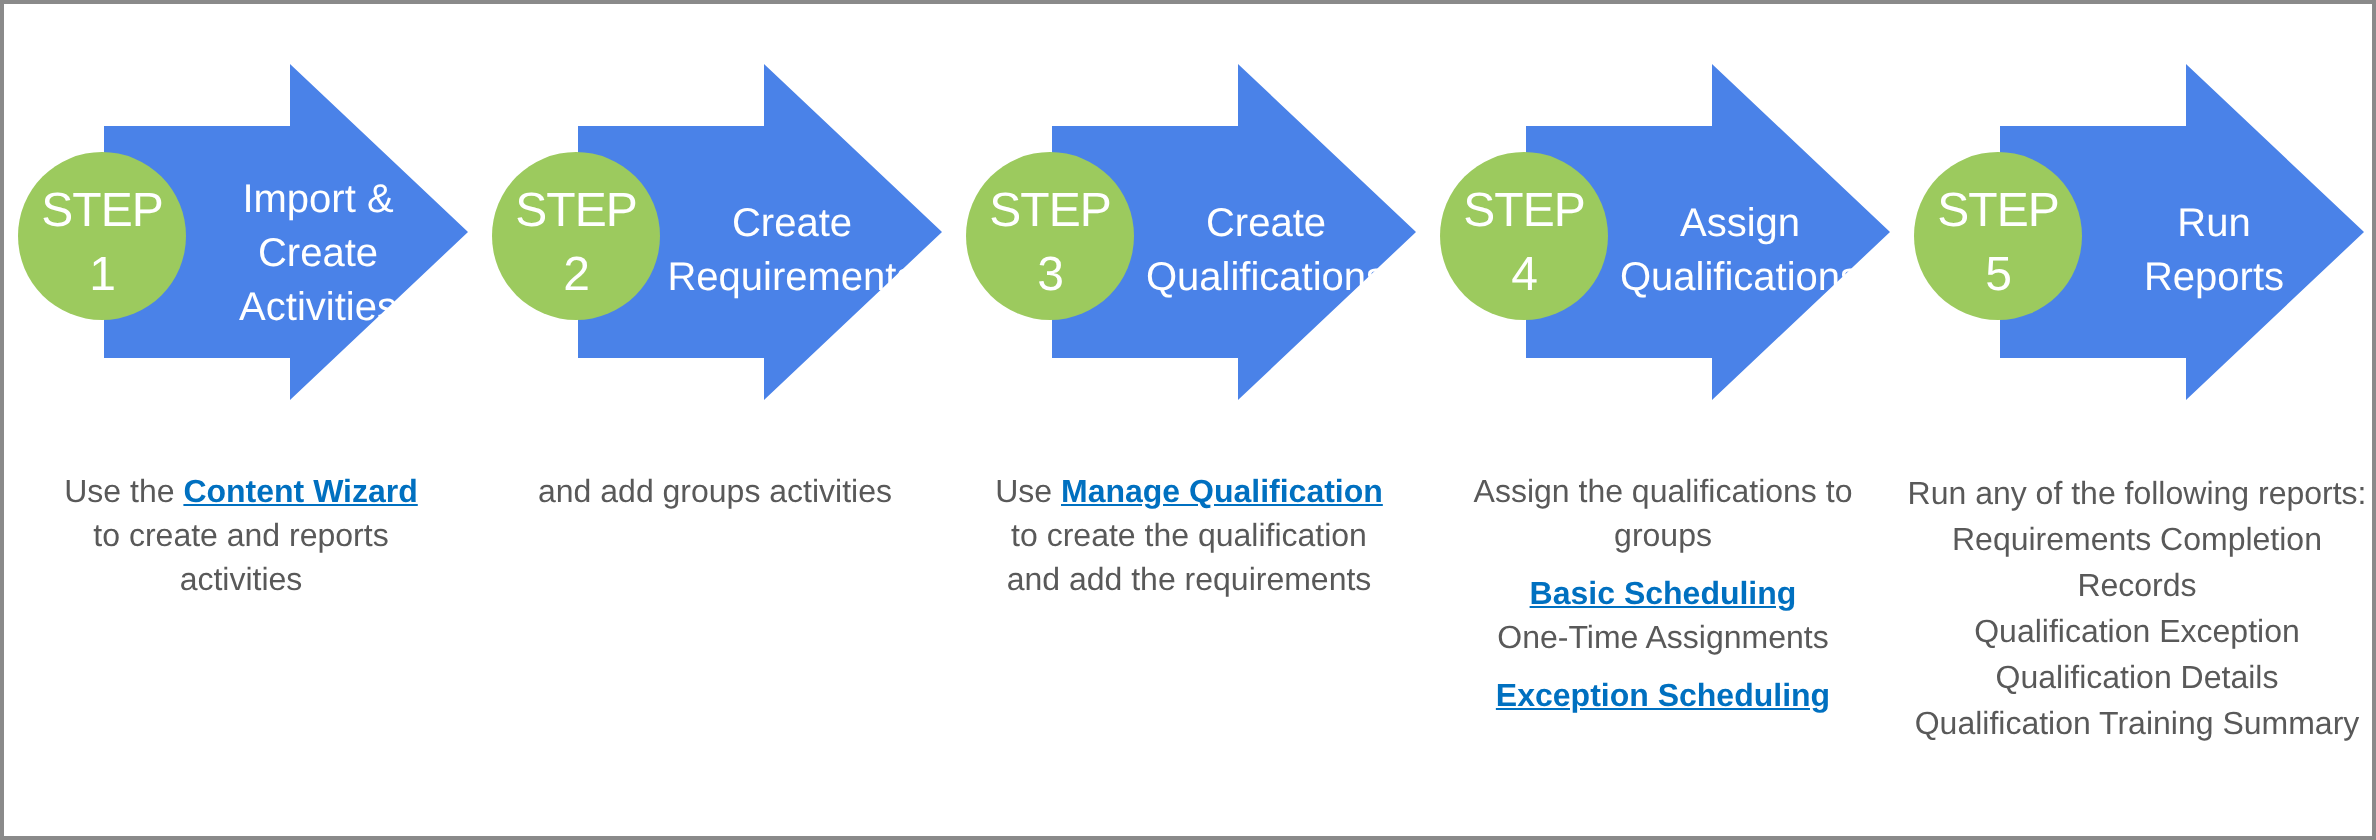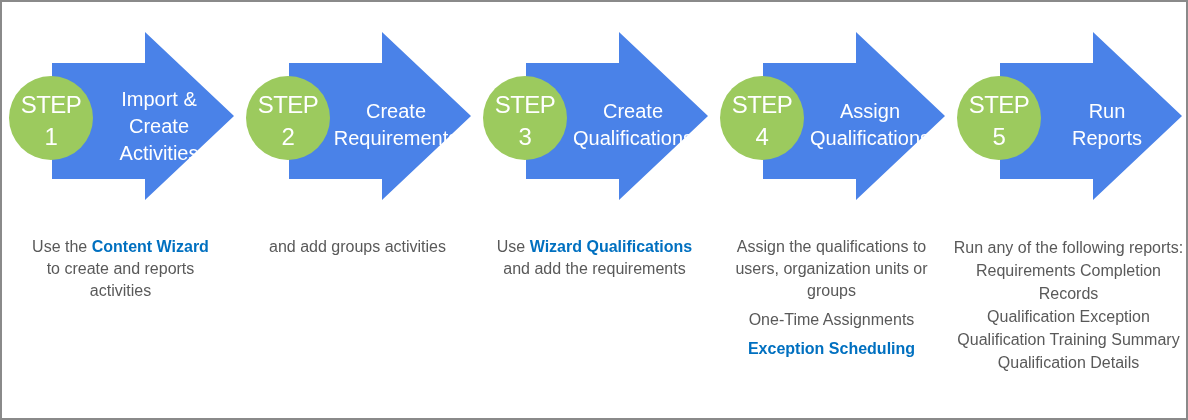--- a/index.html
+++ b/index.html
@@ -42,21 +42,21 @@
     transform: translateX(-50%);
     display: flex;
     flex-direction: column;
     align-items: center;
     color: #595959;
     font-size: 16px;
     line-height: 22px;
     text-align: center;
   }
   .desc .line { white-space: nowrap; }
-  .blue-bold { color: #0070c0; font-weight: bold; }
+  .blue-bold { color: #0070c0; font-weight: bold; text-decoration: underline; }
   .gap { height: 7px; }
   .reports .line { line-height: 23px; }
 </style>
 </head>
 <body>
 
 <div class="canvas">
 
   <div class="step" style="left:0px;">
     <svg width="237" height="225" viewBox="0 0 237 225">
@@ -92,57 +92,58 @@
   <div class="step" style="left:474px;">
     <svg width="237" height="225" viewBox="0 0 237 225">
       <polygon class="arrow-poly" points="50,57 143,57 143,26 232,110 143,194 143,173 50,173"></polygon>
       <text class="arrow-text" x="157" y="112">Create</text>
       <text class="arrow-text" x="157" y="139">Qualifications</text>
       <circle class="circle-shape" cx="49" cy="112" r="42"></circle>
       <text class="circle-text" x="49" y="107">STEP</text>
       <text class="circle-text" x="49" y="139">3</text>
     </svg>
     <div class="desc">
-      <div class="line"><span>Use </span><span class="blue-bold">Wizard Qualifications</span></div>
+      <div class="line"><span>Use </span><span class="blue-bold">Manage Qualification</span></div>
+      <div class="line">to create the qualification</div>
       <div class="line">and add the requirements</div>
     </div>
   </div>
 
   <div class="step" style="left:711px;">
     <svg width="237" height="225" viewBox="0 0 237 225">
       <polygon class="arrow-poly" points="50,57 143,57 143,26 232,110 143,194 143,173 50,173"></polygon>
       <text class="arrow-text" x="157" y="112">Assign</text>
       <text class="arrow-text" x="157" y="139">Qualifications</text>
       <circle class="circle-shape" cx="49" cy="112" r="42"></circle>
       <text class="circle-text" x="49" y="107">STEP</text>
       <text class="circle-text" x="49" y="139">4</text>
     </svg>
     <div class="desc">
       <div class="line">Assign the qualifications to</div>
-      <div class="line">users, organization units or</div>
       <div class="line">groups</div>
       <div class="gap"></div>
+      <div class="line blue-bold">Basic Scheduling</div>
       <div class="line">One-Time Assignments</div>
       <div class="gap"></div>
       <div class="line blue-bold">Exception Scheduling</div>
     </div>
   </div>
 
   <div class="step" style="left:948px;">
     <svg width="237" height="225" viewBox="0 0 237 225">
       <polygon class="arrow-poly" points="50,57 143,57 143,26 232,110 143,194 143,173 50,173"></polygon>
       <text class="arrow-text" x="157" y="112">Run</text>
       <text class="arrow-text" x="157" y="139">Reports</text>
       <circle class="circle-shape" cx="49" cy="112" r="42"></circle>
       <text class="circle-text" x="49" y="107">STEP</text>
       <text class="circle-text" x="49" y="139">5</text>
     </svg>
     <div class="desc reports">
       <div class="line">Run any of the following reports:</div>
       <div class="line">Requirements Completion</div>
       <div class="line">Records</div>
       <div class="line">Qualification Exception</div>
+      <div class="line">Qualification Details</div>
       <div class="line">Qualification Training Summary</div>
-      <div class="line">Qualification Details</div>
     </div>
   </div>
 
 </div>
 
 </body></html>

